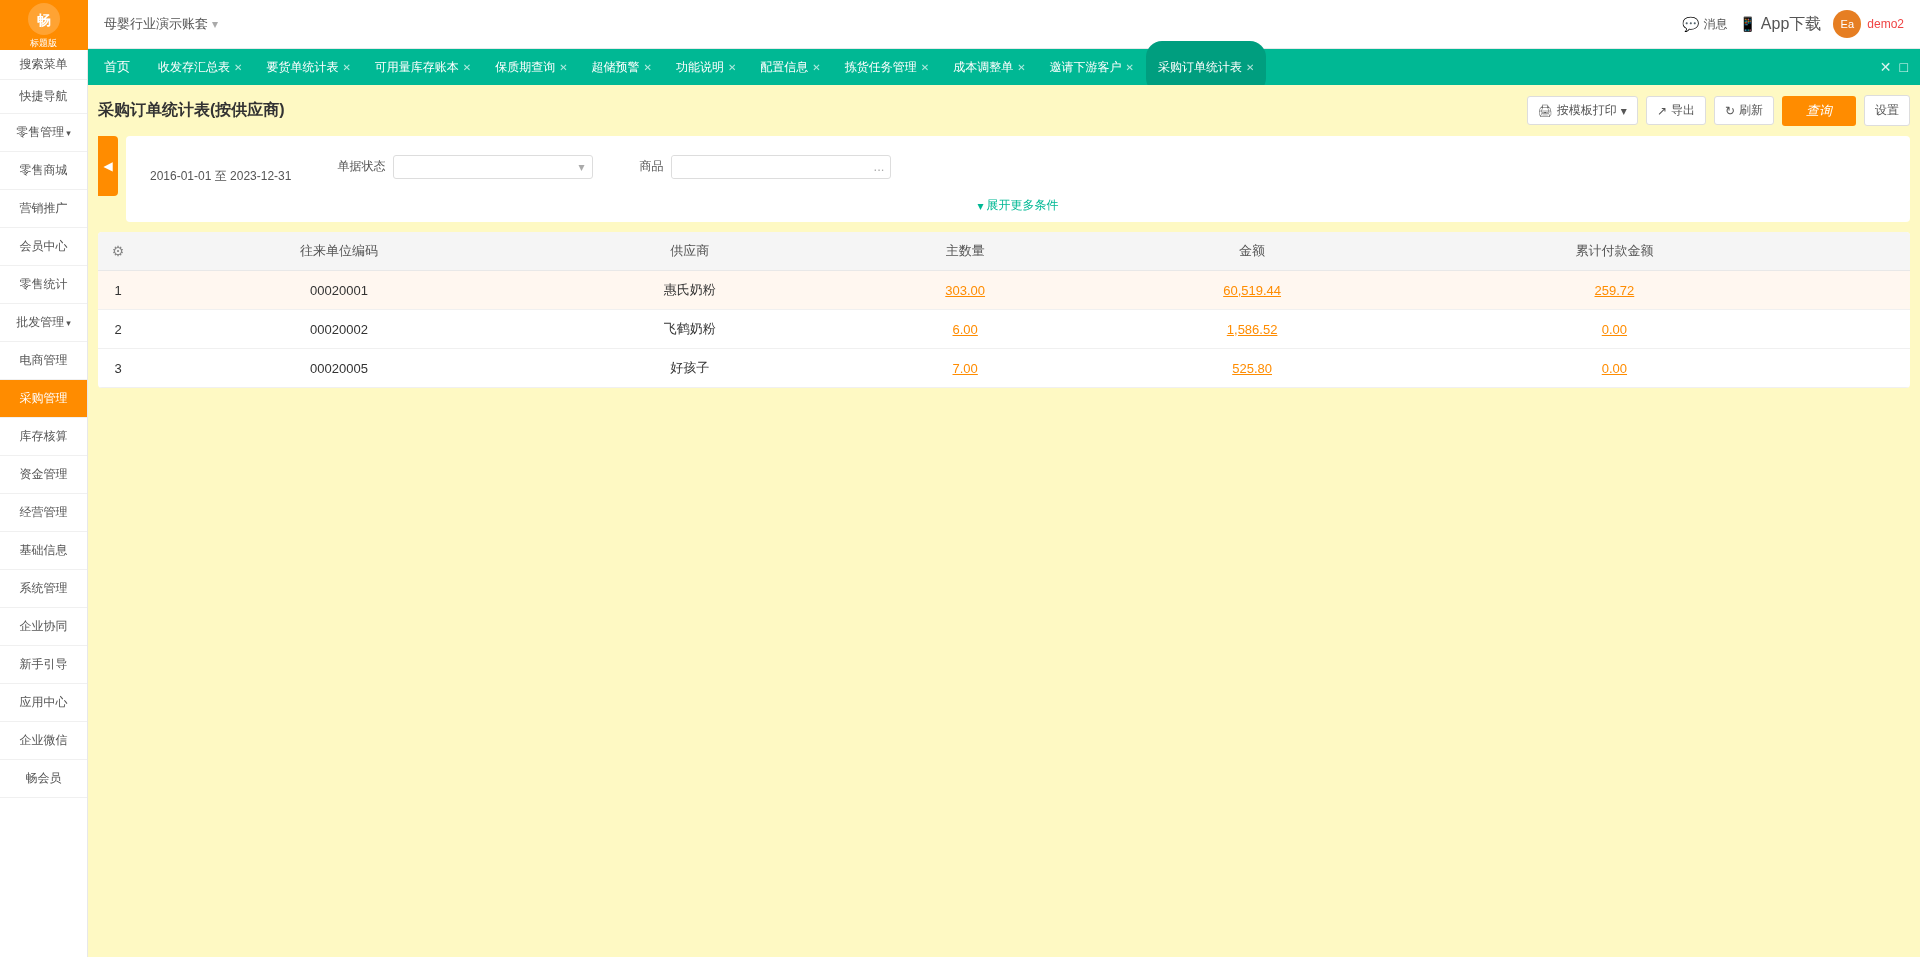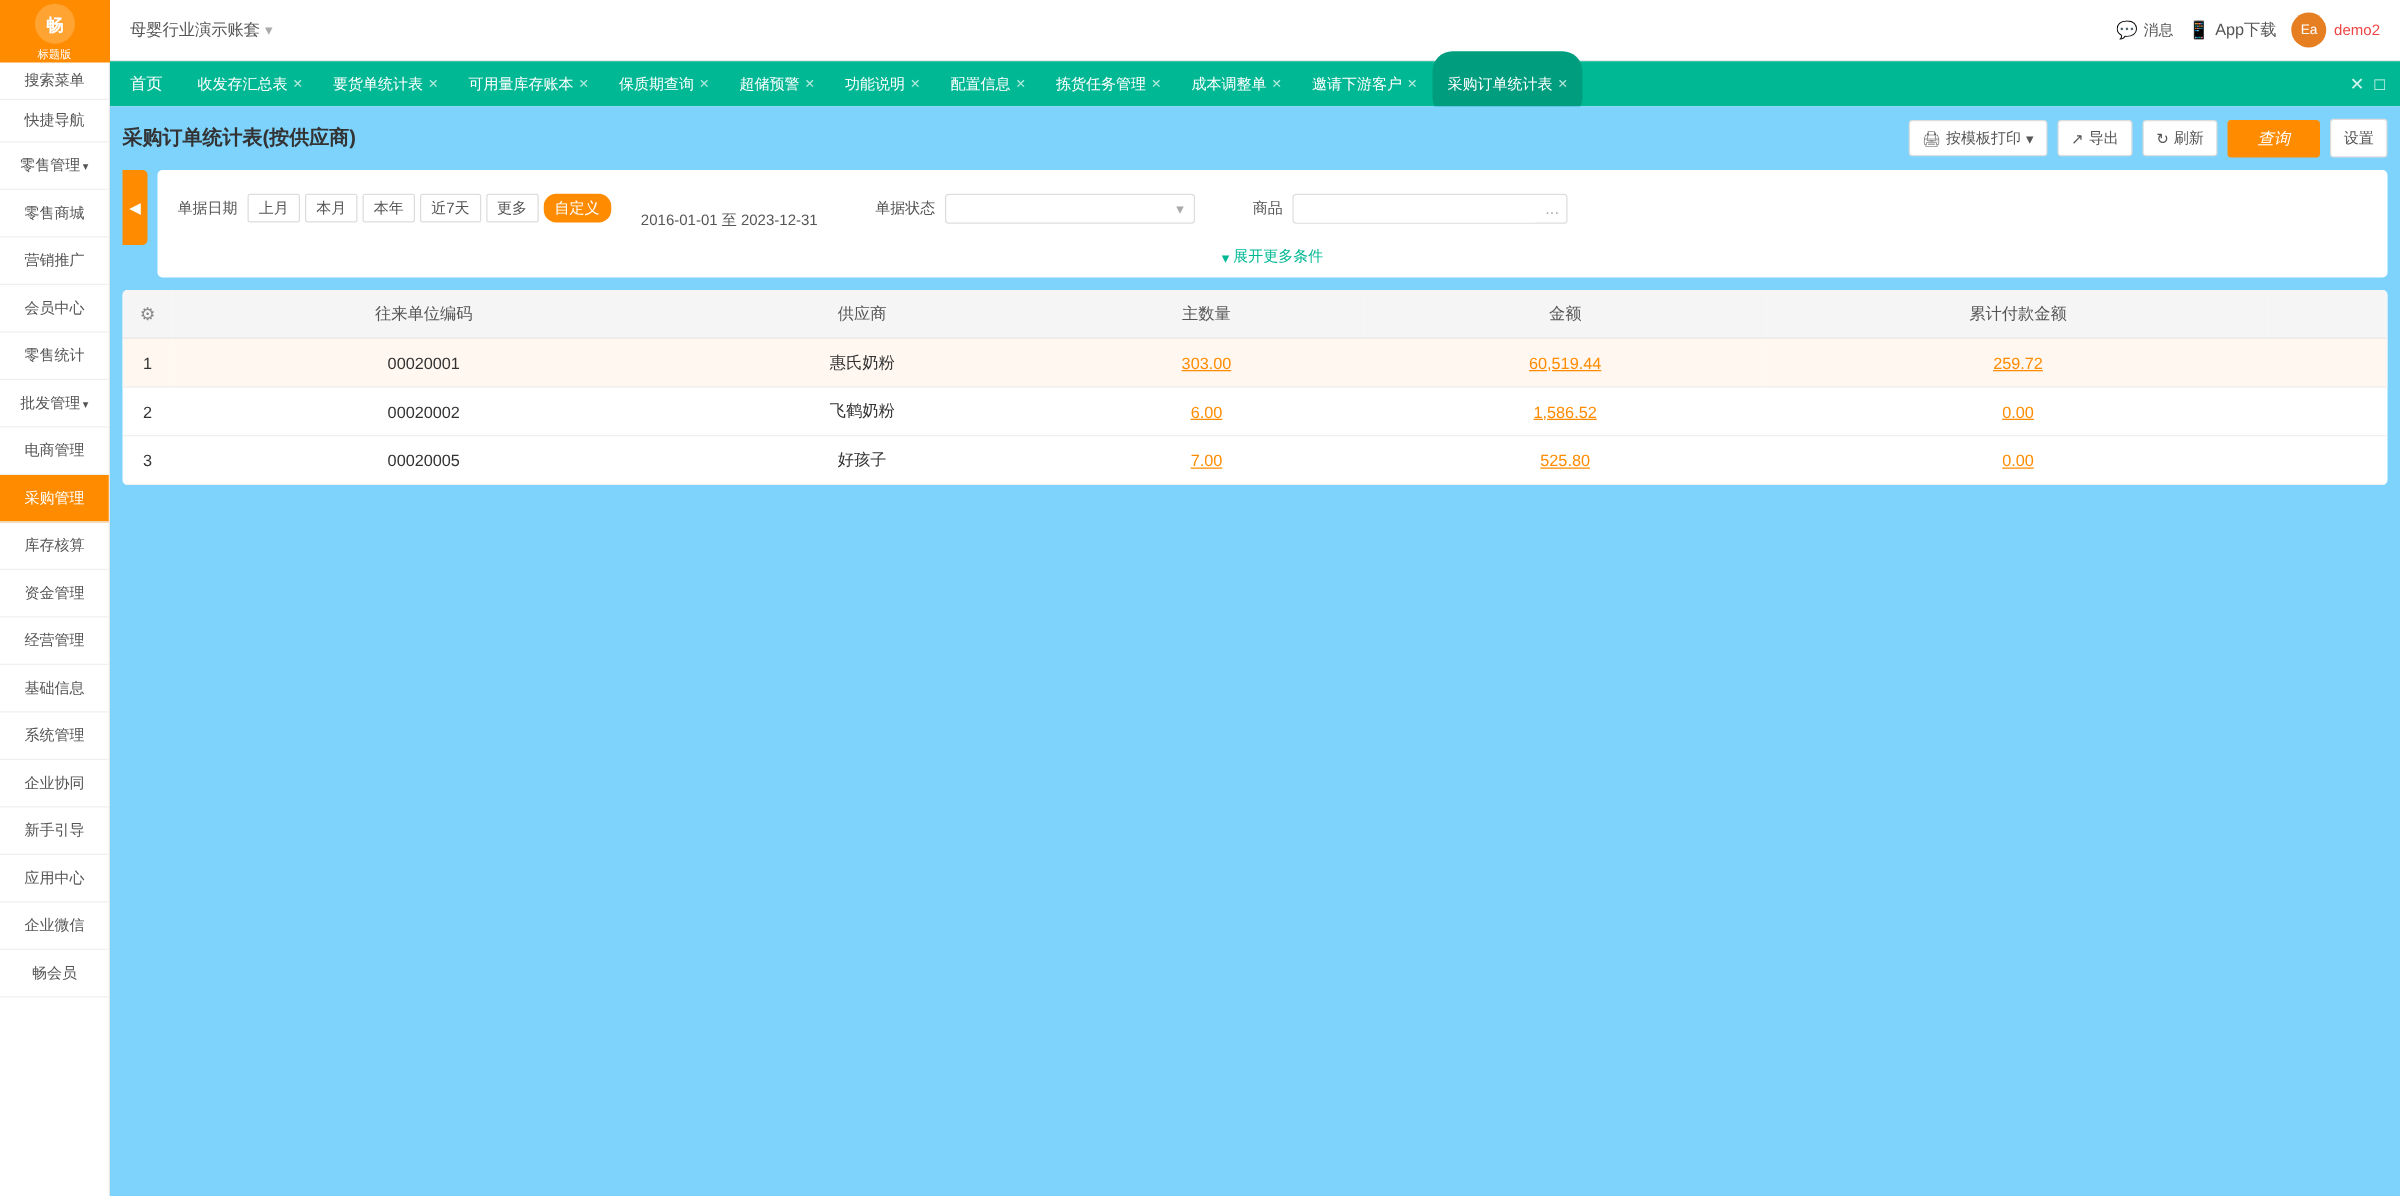--- a/index.html
+++ b/index.html
@@ -17,21 +17,21 @@
 
     
     .main { flex: 1; display: flex; flex-direction: column; overflow: hidden; }
 
     
     .workspace-bar { background: #fff; height: 49px; display: flex; align-items: center; padding: 0 16px; border-bottom: 1px solid #e8e8e8; }
     .workspace-name { color: #555; font-size: 13px; }
     .workspace-arrow { color: #aaa; margin: 0 4px; }
 
     
-    .content { flex: 1; overflow-y: auto; background: #7dd3fc; padding: 10px; }
+    .content { flex: 1; overflow-y: auto; background: #fef9c3; padding: 10px; }
 
     
     .page-header { display: flex; align-items: center; justify-content: space-between; margin-bottom: 10px; }
     .page-title { font-size: 16px; font-weight: bold; color: #333; }
     .page-actions { display: flex; align-items: center; gap: 8px; }
     .btn-print { display: flex; align-items: center; gap: 4px; border: 1px solid #ddd; background: #fff; padding: 5px 10px; border-radius: 3px; cursor: pointer; font-size: 12px; color: #555; }
     .btn-export { display: flex; align-items: center; gap: 4px; border: 1px solid #ddd; background: #fff; padding: 5px 10px; border-radius: 3px; cursor: pointer; font-size: 12px; color: #555; }
     .btn-refresh { display: flex; align-items: center; gap: 4px; border: 1px solid #ddd; background: #fff; padding: 5px 10px; border-radius: 3px; cursor: pointer; font-size: 12px; color: #555; }
     .btn-query { background: #ff8c00; color: #fff; border: none; padding: 6px 24px; border-radius: 3px; cursor: pointer; font-size: 13px; font-style: italic; }
     .btn-settings { border: 1px solid #ddd; background: #fff; padding: 6px 10px; border-radius: 3px; cursor: pointer; font-size: 12px; color: #555; }
@@ -159,21 +159,21 @@
     <span class="workspace-arrow" style="font-size:12px;cursor:pointer;">▾</span>
     <div style="flex:1"></div>
 
     <div style="display:flex;align-items:center;gap:12px;">
       <div style="display:flex;align-items:center;gap:4px;cursor:pointer;">
         <span style="font-size:14px;">💬</span>
         <span style="font-size:12px;color:#555;">消息</span>
       </div>
       <div style="display:flex;align-items:center;gap:4px;cursor:pointer;">
         <span style="font-size:14px;">📱</span>
-        <span style="font-size:13px;color:#555;">App下载</span>
+        <span style="font-size:16px;color:#555;">App下载</span>
       </div>
       <div style="display:flex;align-items:center;gap:6px;cursor:pointer;">
         <div style="width:28px;height:28px;border-radius:50%;background:#e67e22;display:flex;align-items:center;justify-content:center;color:#fff;font-size:11px;">
           <span>Ea</span>
         </div>
         <span style="font-size:12px;color:#ef4444;">demo2</span>
       </div>
     </div>
   </div>
 
@@ -252,31 +252,20 @@
       </div>
     </div>
 
     <div style="display:flex;align-items:stretch;margin-bottom:10px;">
       <div class="filter-collapse-btn">
         <span>◀</span>
       </div>
       <div class="filter-content">
         <div class="filter-main-row">
 
-          <div class="filter-item">
-            <span class="filter-label">单据日期</span>
-            <div class="filter-date-btns">
-              <button class="date-btn">上月</button>
-              <button class="date-btn">本月</button>
-              <button class="date-btn">本年</button>
-              <button class="date-btn">近7天</button>
-              <button class="date-btn">更多</button>
-              <button class="date-btn custom">自定义</button>
-            </div>
-          </div>
 
           <div style="display:flex;align-items:center;">
             <span class="filter-date-range">2016-01-01 至 2023-12-31</span>
           </div>
 
           <div class="filter-item" style="margin-left:30px;">
             <span class="filter-label">单据状态</span>
             <div class="filter-select" style="min-width:200px;">
               <span style="color:#aaa;font-size:12px;"></span>
               <span style="color:#aaa;">▾</span>

